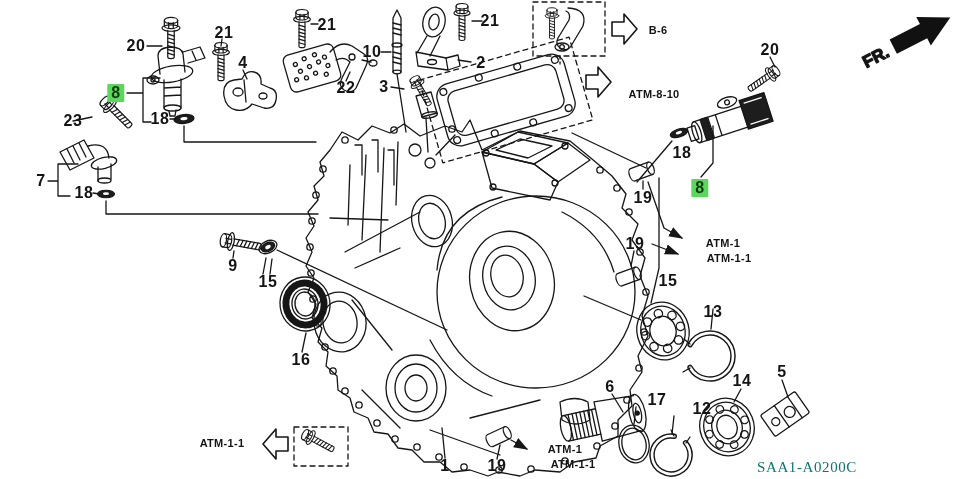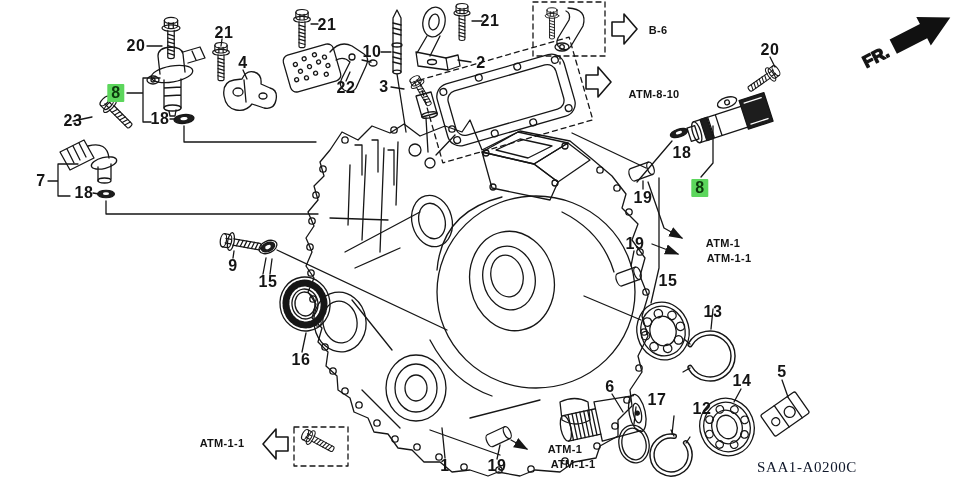--- a/index.html
+++ b/index.html
@@ -6,21 +6,21 @@
   .stage{position:relative;width:960px;height:479px;background:#ffffff;overflow:hidden;
          font-family:"Liberation Sans","DejaVu Sans",sans-serif;}
   .stage svg{position:absolute;left:0;top:0;}
   #label-layer{position:absolute;left:0;top:0;width:100%;height:100%;}
   .callout{position:absolute;transform:translate(-50%,-50%);font-weight:bold;font-size:16px;
            color:#141414;line-height:1;white-space:nowrap;letter-spacing:0.5px;}
   .callout.hl{background:#5cd65c;color:#0c3a0c;padding:1px 4px;border-radius:1px;}
   .ref{position:absolute;transform:translate(-50%,-50%);font-weight:bold;font-size:11px;
        color:#141414;line-height:1;white-space:nowrap;letter-spacing:0.3px;}
   .code{position:absolute;transform:translate(-50%,-50%);font-family:"Liberation Serif","DejaVu Serif",serif;
-        font-size:15px;color:#0f172a;white-space:nowrap;letter-spacing:0.6px;}
+        font-size:15px;color:#0f766e;white-space:nowrap;letter-spacing:0.6px;}
   .fr-text{font-weight:bold;font-size:17px;fill:#111;font-family:"Liberation Sans",sans-serif;}
 </style>
 </head>
 <body>
 
 <div class="stage">
 
 <svg width="960" height="479" viewBox="0 0 960 479" fill="none" stroke="#161616" stroke-width="1.3" stroke-linecap="round" stroke-linejoin="round">
 <defs>
   <marker id="ah" markerWidth="13" markerHeight="10" refX="10" refY="4" orient="auto">

